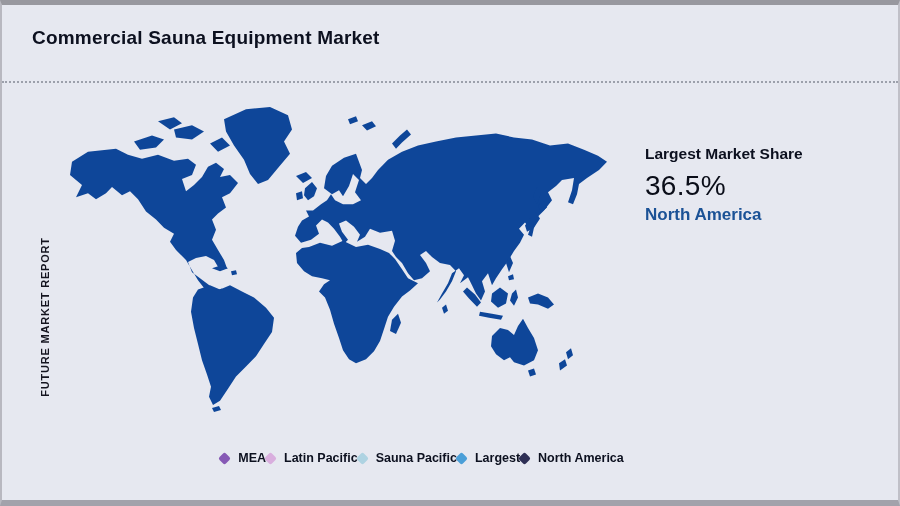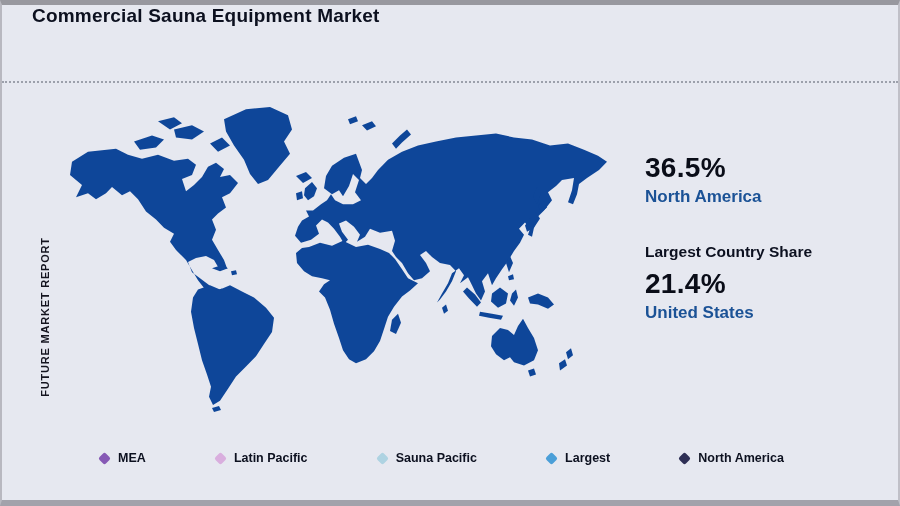--- a/index.html
+++ b/index.html
@@ -19,21 +19,21 @@
     background:var(--bg);
     border-top:5px solid #98989f;
     border-bottom:6px solid #a2a2ab;
     border-left:2px solid #b8b8c0;
     border-right:2px solid #c0c0c8;
     overflow:hidden;
   }
   
   .header{
     position:absolute;left:0;top:0;right:0;height:78px;
-    display:flex;justify-content:space-between;align-items:flex-start;
+    display:flex;justify-content:space-between;align-items:center;
     padding:0 18px 10px 30px;
     border-bottom:2px dotted #9ca0ab;
   }
   .title{
     font-size:19px;font-weight:700;color:var(--text);letter-spacing:.2px;
   }
   
   .watermark{
     position:absolute;left:43px;top:312px;
     transform:translate(-50%,-50%) rotate(-90deg);
@@ -45,26 +45,26 @@
     position:absolute;left:60px;top:94px;width:560px;height:314px;
   }
   .map-wrap svg{width:100%;height:100%;display:block;}
   .map-wrap path{fill:var(--land);stroke:none;}
   
   .stats{
     position:absolute;left:643px;top:140px;width:245px;
   }
   .stat-block{margin-bottom:36px;}
   .stat-label{font-size:15.5px;font-weight:700;color:var(--text);}
-  .stat-value{font-size:28px;font-weight:700;color:#0a0d18;margin:7px 0 3px;letter-spacing:.3px;}
+  .stat-value{font-size:28px;font-weight:400;color:#0a0d18;margin:7px 0 3px;letter-spacing:.3px;}
   .stat-region{font-size:17px;font-weight:700;color:var(--accent);}
   
   .legend{
-    position:absolute;left:98px;top:446px;width:684px;
-    display:flex;justify-content:space-between;align-items:center;
+    position:absolute;left:78px;top:446px;width:684px;
+    display:flex;justify-content:center;align-items:center;
   }
   .legend-item{display:flex;align-items:center;gap:9px;}
   .legend-dot{
     width:9px;height:9px;border-radius:2px;
     transform:rotate(45deg);
     flex:0 0 auto;
   }
   .legend-label{font-size:12.5px;font-weight:700;color:var(--text);}
 </style>
 </head>
@@ -95,27 +95,23 @@
       <path d="M468,118 L474,112 L478,118 L472,127 L465,131 L463,125 Z M476,105 L482,101 L485,107 L479,112 Z M471,96 L475,87 L479,93 L475,104 Z"></path>
       <path d="M444,162 L448,155 L451,162 L447,171 Z M446,175 L451,173 L452,178 L447,179 Z"></path>
       <path d="M405,186 L413,193 L419,201 L415,205 L407,197 L401,190 Z M418,210 L430,212 L441,214 L439,218 L427,216 L417,214 Z M430,192 L438,186 L446,192 L444,202 L436,206 L429,200 Z M450,192 L454,188 L456,196 L452,204 L448,199 Z M466,196 L476,192 L486,196 L492,203 L486,207 L476,203 L468,202 Z"></path>
       <path d="M430,234 L438,226 L446,228 L452,233 L456,224 L461,217 L466,226 L472,236 L476,248 L472,258 L462,263 L452,260 L448,255 L442,258 L434,252 L429,244 Z M466,268 L472,266 L474,272 L468,274 Z"></path>
       <path d="M504,250 L509,246 L511,253 L506,257 Z M497,261 L503,257 L505,263 L498,268 Z"></path>
     </svg>
   </div>
 
   <div class="stats">
     <div class="stat-block">
+      <div class="stat-label">Largest Market Share</div>
       <div class="stat-value">36.5%</div>
       <div class="stat-region">North America</div>
-    </div>
-    <div class="stat-block">
-      <div class="stat-label">Largest Country Share</div>
-      <div class="stat-value">21.4%</div>
-      <div class="stat-region">United States</div>
     </div>
   </div>
 
   <div class="legend">
     <div class="legend-item">
       <span class="legend-dot" style="background: rgb(134, 89, 181);"></span>
       <span class="legend-label">MEA</span>
     </div>
     <div class="legend-item">
       <span class="legend-dot" style="background: rgb(217, 174, 222);"></span>

